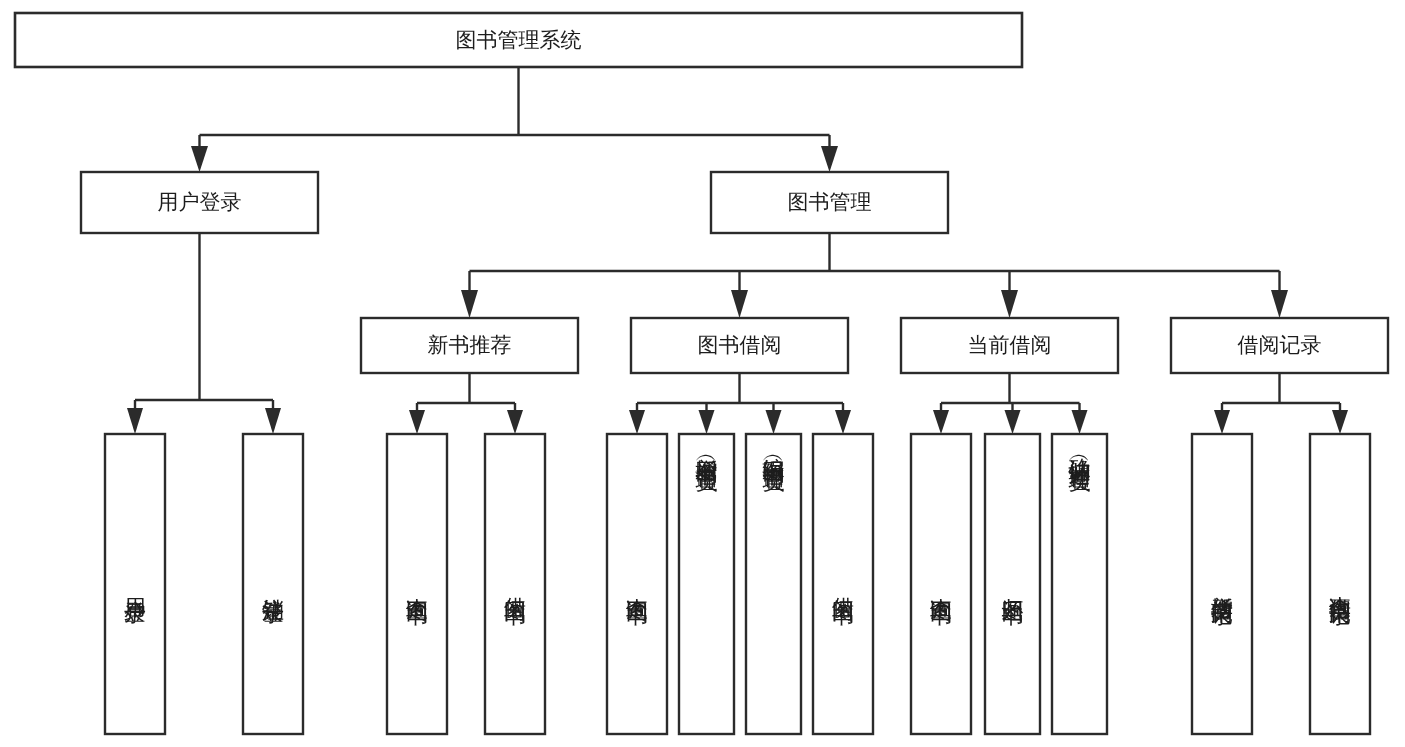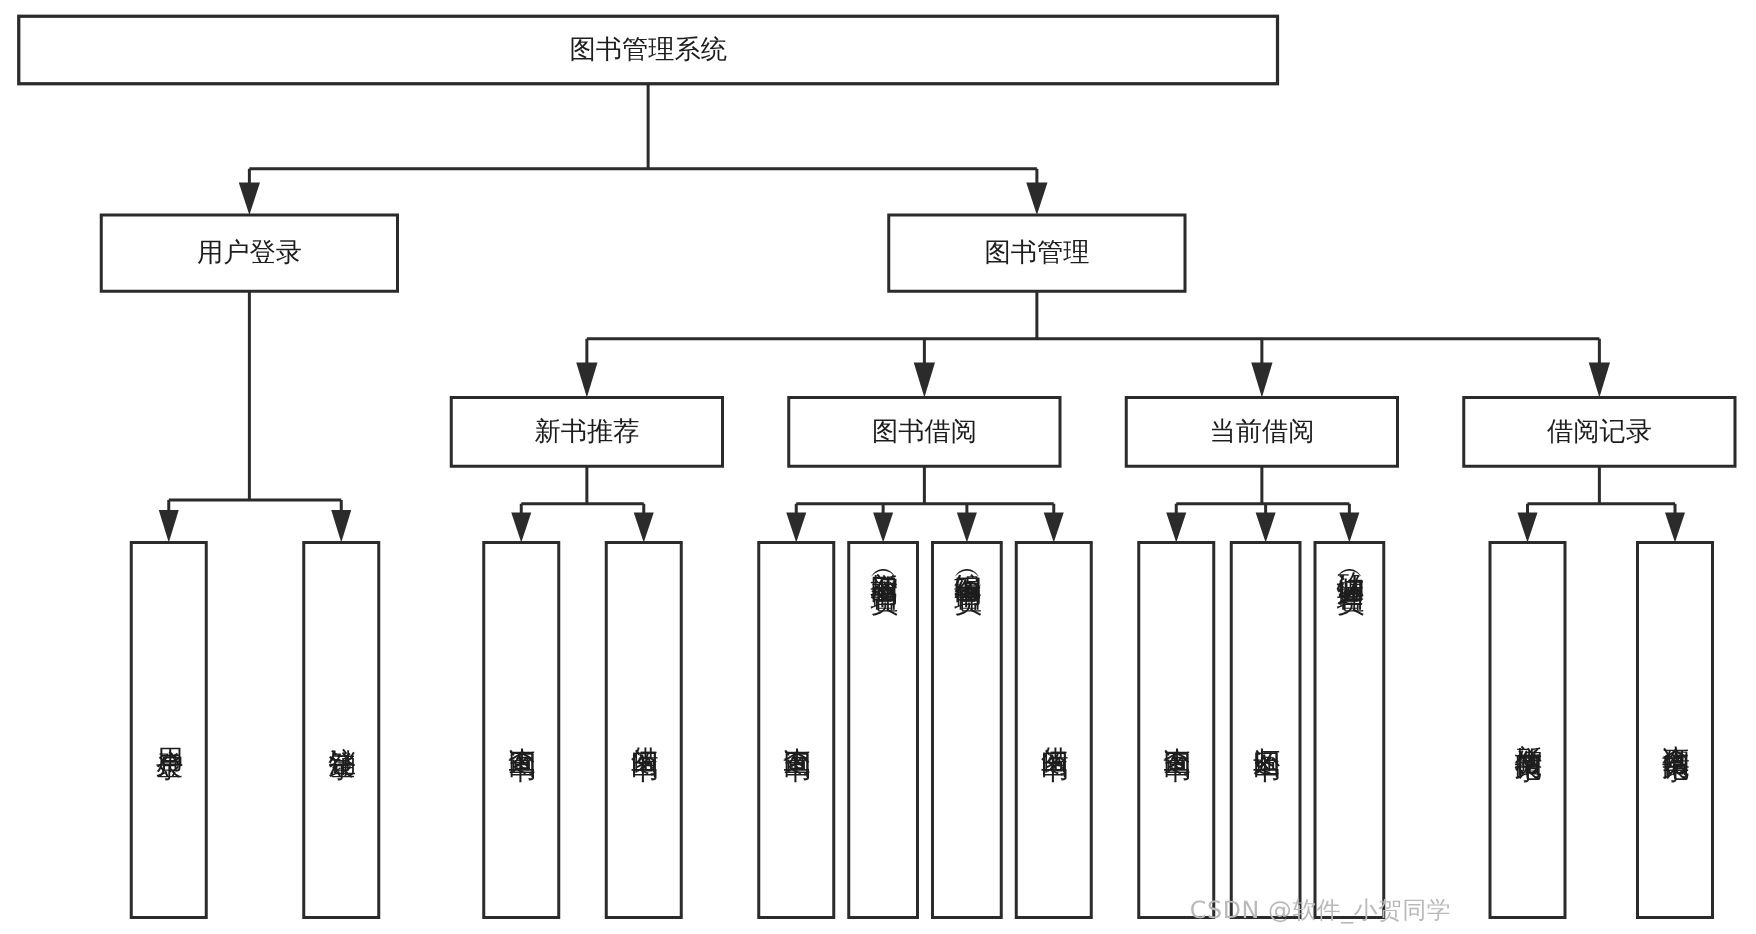--- a/index.html
+++ b/index.html
@@ -231,14 +231,13 @@
   <div class="vtext-wrap" style="left:1052px; top:440px; width:55px; height:288px; align-items:flex-start;">
     <span class="vtext">确认归还（管理员）</span>
   </div>
   <div class="vtext-wrap" style="left:1192px; top:434px; width:60px; height:300px;">
     <span class="vtext">新增借阅记录</span>
   </div>
   <div class="vtext-wrap" style="left:1310px; top:434px; width:60px; height:300px;">
     <span class="vtext">查询借阅记录</span>
   </div>
 
-  <div class="watermark">CSDN @软件_小贺同学</div>
 </div>
 
 </body></html>

